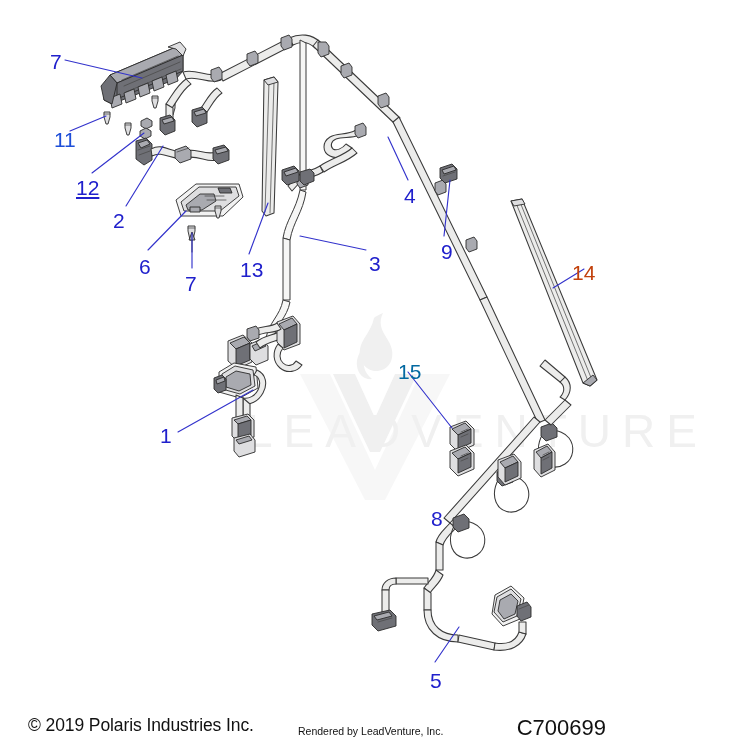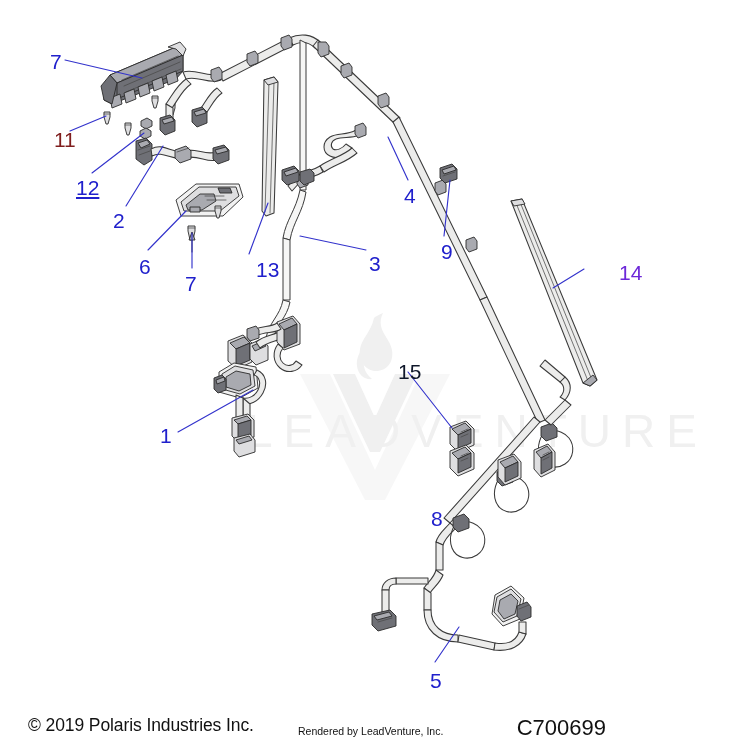--- a/index.html
+++ b/index.html
@@ -422,25 +422,25 @@
       <div class="callout" style="left: 160px; top: 425px; color: rgb(32, 32, 204);">1</div>
       <div class="callout" style="left: 113px; top: 210px; color: rgb(32, 32, 204);">2</div>
       <div class="callout" style="left: 369px; top: 253px; color: rgb(32, 32, 204);">3</div>
       <div class="callout" style="left: 404px; top: 185px; color: rgb(32, 32, 204);">4</div>
       <div class="callout" style="left: 430px; top: 670px; color: rgb(32, 32, 204);">5</div>
       <div class="callout" style="left: 139px; top: 256px; color: rgb(32, 32, 204);">6</div>
       <div class="callout" style="left: 50px; top: 51px; color: rgb(32, 32, 204);">7</div>
       <div class="callout" style="left: 431px; top: 508px; color: rgb(32, 32, 204);">8</div>
       <div class="callout" style="left: 441px; top: 241px; color: rgb(32, 32, 204);">9</div>
       <div class="callout" style="left: 185px; top: 273px; color: rgb(32, 32, 204);">7</div>
-      <div class="callout" style="left: 54px; top: 129px; color: #7f1d1d;">11</div>
+      <div class="callout" style="left: 54px; top: 129px; color: #1d4ed8;">11</div>
       <div class="callout" style="left: 76px; top: 177px; color: rgb(32, 32, 204); text-decoration: underline;">12</div>
-      <div class="callout" style="left: 256px; top: 259px; color: rgb(32, 32, 204);">13</div>
-      <div class="callout" style="left: 619px; top: 262px; color: #6d28d9; text-align: center;">14</div>
-      <div class="callout" style="left: 398px; top: 361px; color: #0f172a;">15</div>
+      <div class="callout" style="left: 240px; top: 259px; color: rgb(32, 32, 204);">13</div>
+      <div class="callout" style="left: 572px; top: 262px; color: #c2410c; text-align: center;">14</div>
+      <div class="callout" style="left: 398px; top: 361px; color: #0369a1;">15</div>
     </div>
 
   <div class="footer">
     <div class="copyright">© 2019 Polaris Industries Inc.</div>
     <div class="rendered-by">Rendered by LeadVenture, Inc.</div>
     <div class="partnumber">C700699</div>
   </div>
 
 </div>
 

